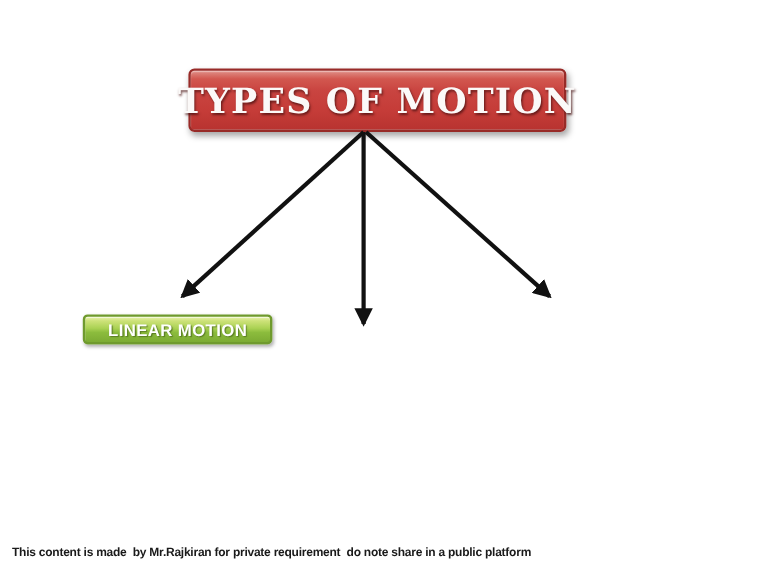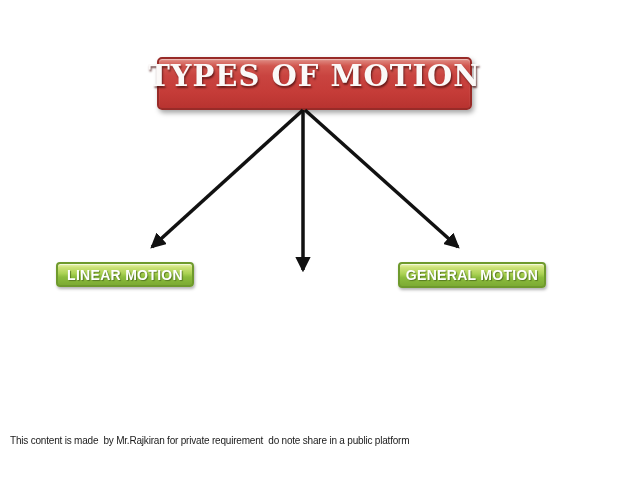--- a/index.html
+++ b/index.html
@@ -18,21 +18,21 @@
   
   .title-box {
     position: absolute;
     left: 157px; top: 57px;
     width: 315px; height: 53px;
     background: linear-gradient(to bottom,
       #e09088 0%, #d2574f 14%, #c94440 34%, #c53c38 68%, #b83330 100%);
     border: 2px solid #982b28;
     border-radius: 5px;
     box-shadow: 2px 3px 5px rgba(0,0,0,0.35), inset 0 1px 1px rgba(255,255,255,0.45);
-    display: flex; align-items: flex-start; justify-content: center;
+    display: flex; align-items: center; justify-content: center;
   }
   .title-box .title-text {
     font-family: "DejaVu Serif", "Liberation Serif", serif;
     font-weight: bold;
     font-size: 29px;
     letter-spacing: 1px;
     color: #fbf9f8;
     text-shadow: 1px 2px 2px rgba(70,15,15,0.75);
     white-space: nowrap;
   }
@@ -53,30 +53,30 @@
     border-radius: 4px;
     box-shadow: 1px 2px 3px rgba(0,0,0,0.30), inset 0 1px 0 rgba(255,255,255,0.55);
     display: flex; align-items: center; justify-content: center;
     color: #ffffff;
     font-weight: bold;
     font-size: 14px;
     letter-spacing: 0.3px;
     text-shadow: 1px 1px 1px rgba(70,100,25,0.75);
     white-space: nowrap;
   }
-  .node-linear  { left: 56px;  top: 262px; width: 138px; height: 25px; justify-content: center; }
+  .node-linear  { left: 69px;  top: 262px; width: 158px; height: 25px; justify-content: center; }
   .node-angular { left: 228px; top: 284px; width: 154px; height: 28px; font-size: 15px; }
   .node-general { left: 398px; top: 262px; width: 148px; height: 26px; }
 
   
   .footer {
     position: absolute;
-    left: 10px; top: 435px;
+    left: 10px; top: 455px;
     font-size: 10px;
-    font-weight: normal;
+    font-weight: bold;
     letter-spacing: -0.2px;
     color: #1a1a1a;
     white-space: pre;
   }
 </style>
 </head>
 <body>
 
 <div class="canvas">
 
@@ -93,19 +93,16 @@
     <line x1="303" y1="110" x2="152" y2="247" stroke="#111111" stroke-width="3.5" marker-end="url(#ah)"></line>
     <line x1="303" y1="110" x2="303" y2="270" stroke="#111111" stroke-width="3.5" marker-end="url(#ah)"></line>
     <line x1="305" y1="110" x2="458" y2="247" stroke="#111111" stroke-width="3.5" marker-end="url(#ah)"></line>
   </svg>
 
   <div class="node node-linear">
     <span>LINEAR MOTION</span>
   </div>
 
 
-  <div class="node node-general">
-    <span>GENERAL MOTION</span>
-  </div>
 
   <div class="footer">This content is made  by Mr.Rajkiran for private requirement  do note share in a public platform</div>
 
 </div>
 
 </body></html>

